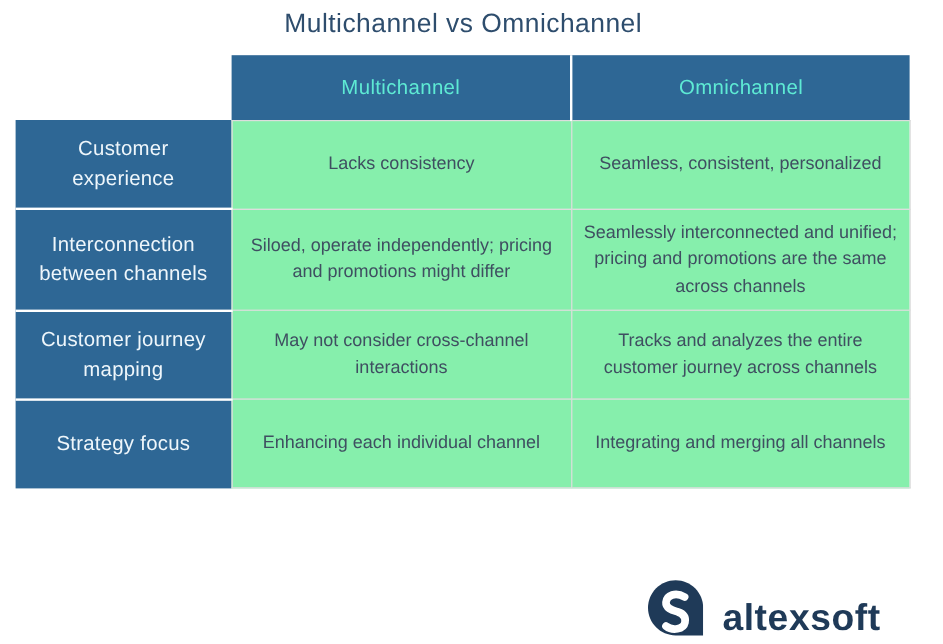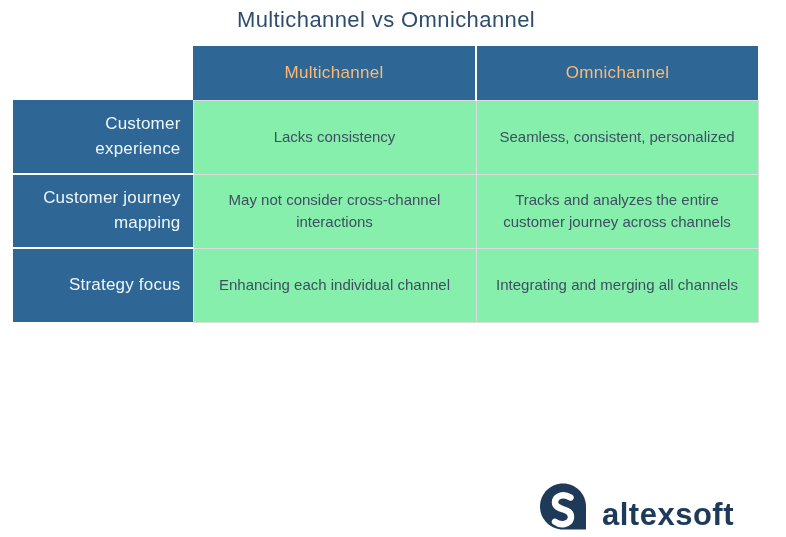--- a/index.html
+++ b/index.html
@@ -32,39 +32,38 @@
   col.c-label { width: 180px; }
   col.c-multi { width: 283px; }
   col.c-omni  { width: 282px; }
 
   th, td { vertical-align: middle; text-align: center; }
 
   th.corner { background: #ffffff; border: none; height: 54px; }
 
   th.col-head {
     background: #2e6795;
-    color: #fdba74;
+    color: #5eead4;
     font-size: 17px;
     font-weight: 400;
     letter-spacing: 0.3px;
     height: 54px;
     padding: 0 8px;
   }
   th.col-head.divided { border-left: 2px solid #ffffff; }
 
   th.row-label {
     background: #2e6795;
     color: #eef6fb;
     font-size: 17px;
     font-weight: 400;
     letter-spacing: 0.2px;
     line-height: 1.45;
     padding: 0 12px;
     height: 74px;
-    text-align: right;
   }
   tbody tr + tr th.row-label { border-top: 2px solid #ffffff; }
 
   td.cell {
     background: #86efac;
     border: 1px solid #dddddd;
     color: #3f4f61;
     font-size: 15px;
     line-height: 1.5;
     padding: 8px 7px;
@@ -107,20 +106,25 @@
       <th class="col-head divided">Omnichannel</th>
     </tr>
   </thead>
   <tbody>
     <tr>
       <th class="row-label">Customer experience</th>
       <td class="cell">Lacks consistency</td>
       <td class="cell">Seamless, consistent, personalized</td>
     </tr>
     <tr>
+      <th class="row-label">Interconnection between channels</th>
+      <td class="cell">Siloed, operate independently; pricing and promotions might differ</td>
+      <td class="cell">Seamlessly interconnected and unified; pricing and promotions are the same across channels</td>
+    </tr>
+    <tr>
       <th class="row-label">Customer journey mapping</th>
       <td class="cell">May not consider cross-channel interactions</td>
       <td class="cell">Tracks and analyzes the entire customer journey across channels</td>
     </tr>
     <tr>
       <th class="row-label">Strategy focus</th>
       <td class="cell">Enhancing each individual channel</td>
       <td class="cell">Integrating and merging all channels</td>
     </tr>
   </tbody>

